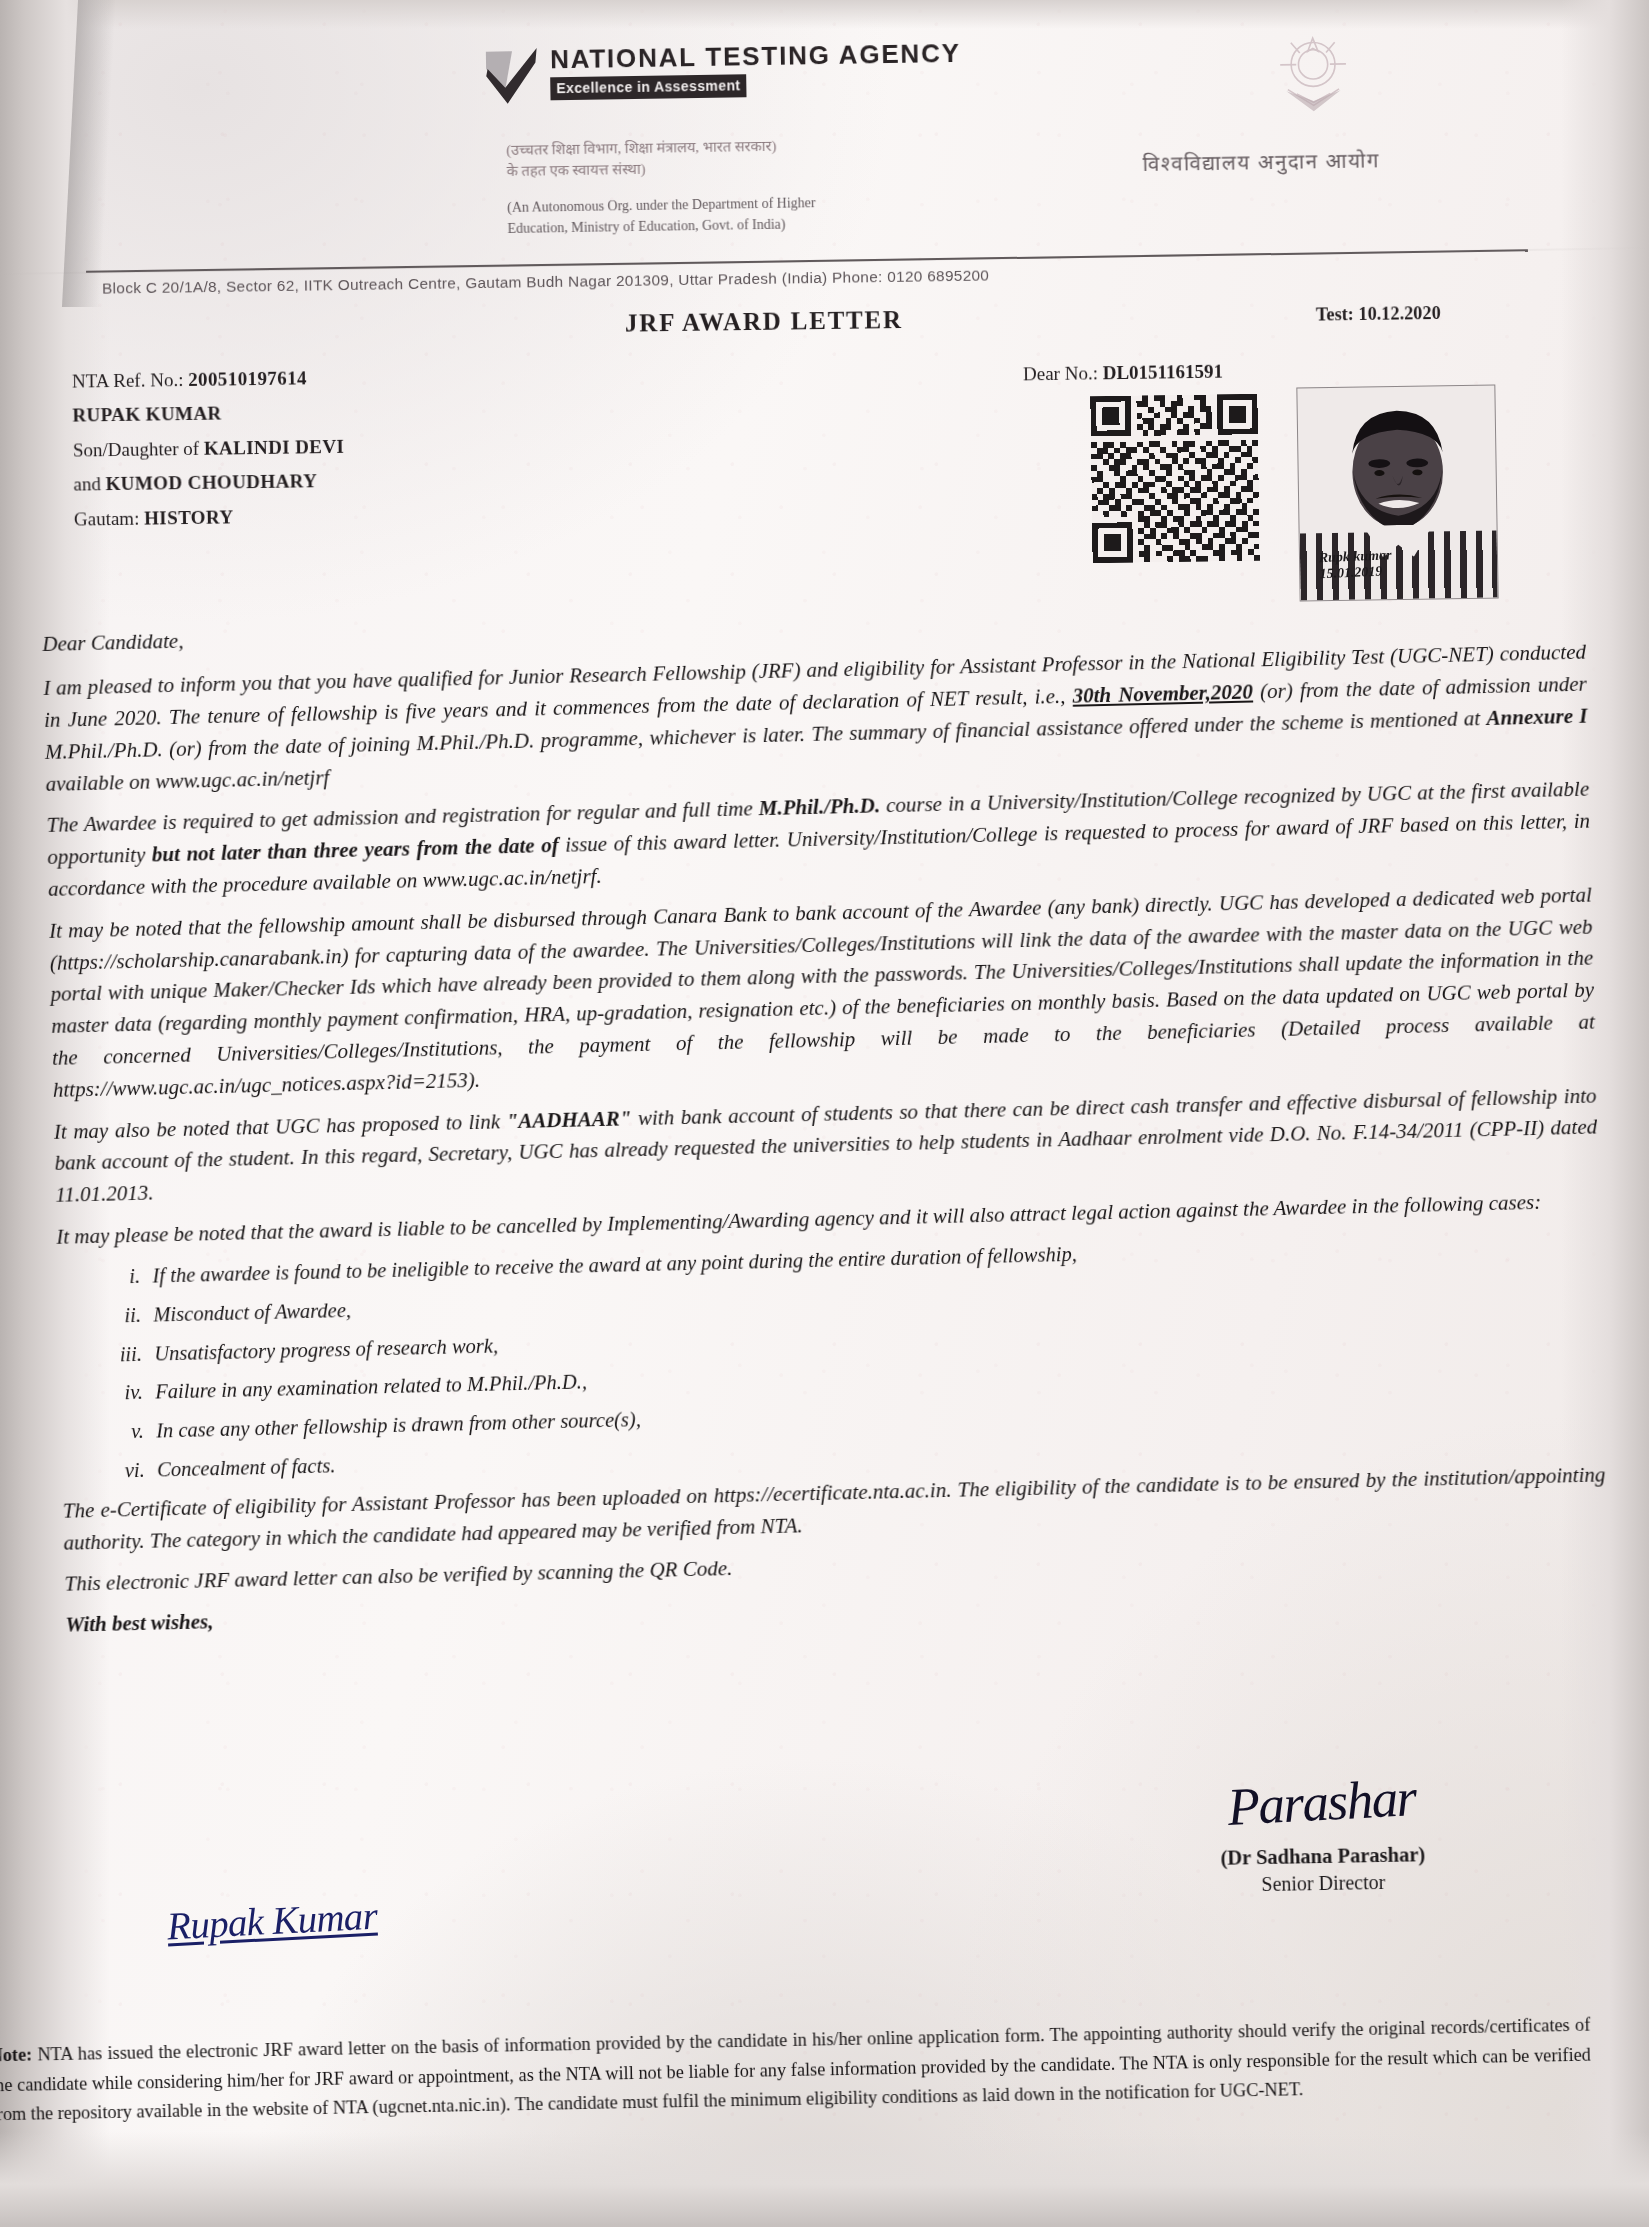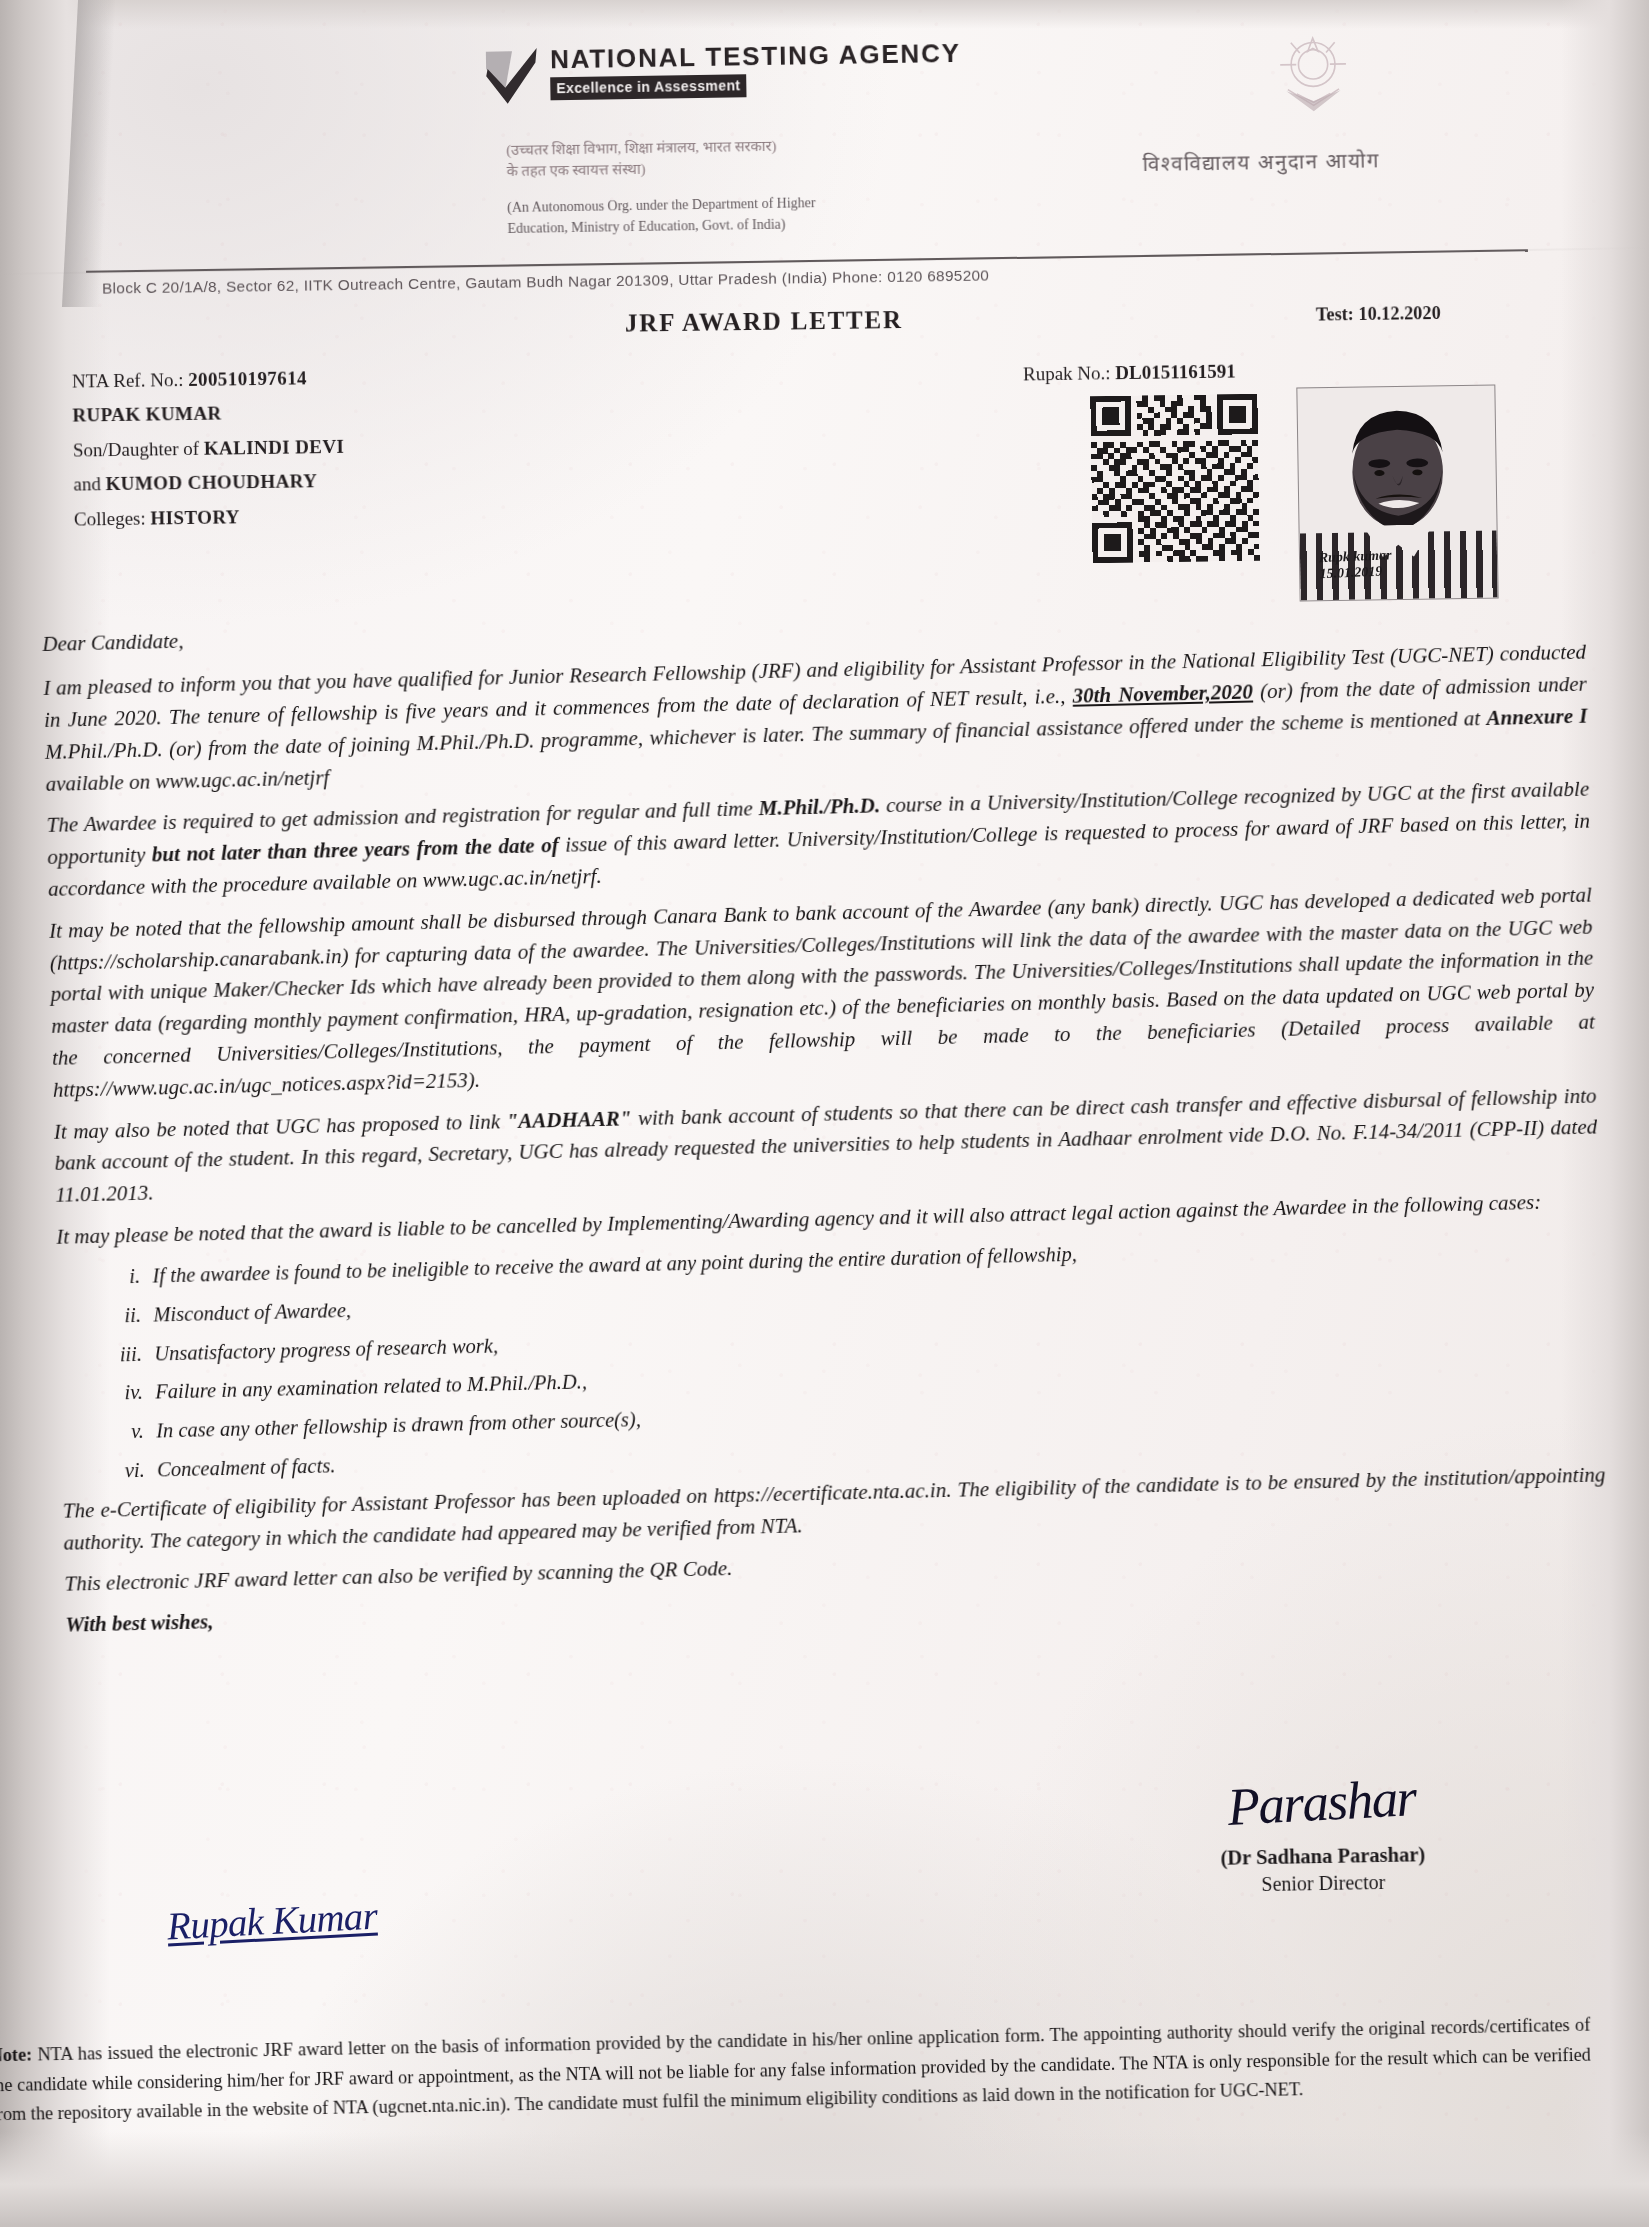--- a/index.html
+++ b/index.html
@@ -216,27 +216,27 @@
     </div>
     <div>
       <span class="lbl">Son/Daughter of</span>
       <b>KALINDI DEVI</b>
     </div>
     <div>
       <span class="lbl">and</span>
       <b>KUMOD CHOUDHARY</b>
     </div>
     <div>
-      <span class="lbl">Colleges:</span>
+      <span class="lbl">Gautam:</span>
       <b>HISTORY</b>
     </div>
   </div>
 
   <div class="roll">
-    <span>Rupak No.:</span>
+    <span>Dear No.:</span>
     <b>DL0151161591</b>
   </div>
 
   <div class="qr">
     <svg viewBox="0 0 29 29" shape-rendering="crispEdges">
       <rect width="29" height="29" fill="#f4efee"></rect>
       <g fill="#1d1a1b">
         <path d="M0 0h7v7h-7z"></path>
           <path d="M1 1h5v5h-5z" fill="#f4efee"></path>
           <path d="M2 2h3v3h-3z"></path>

